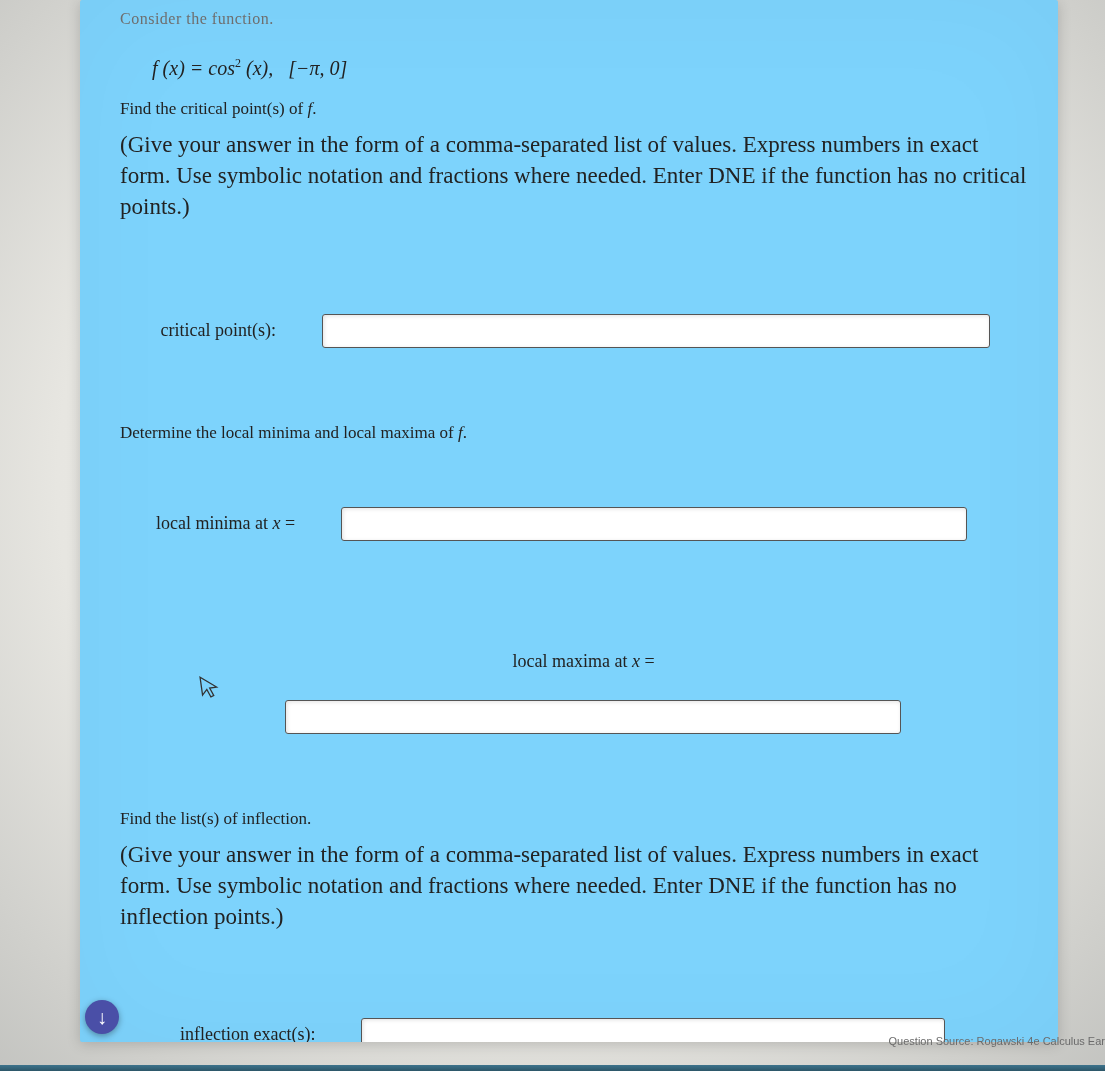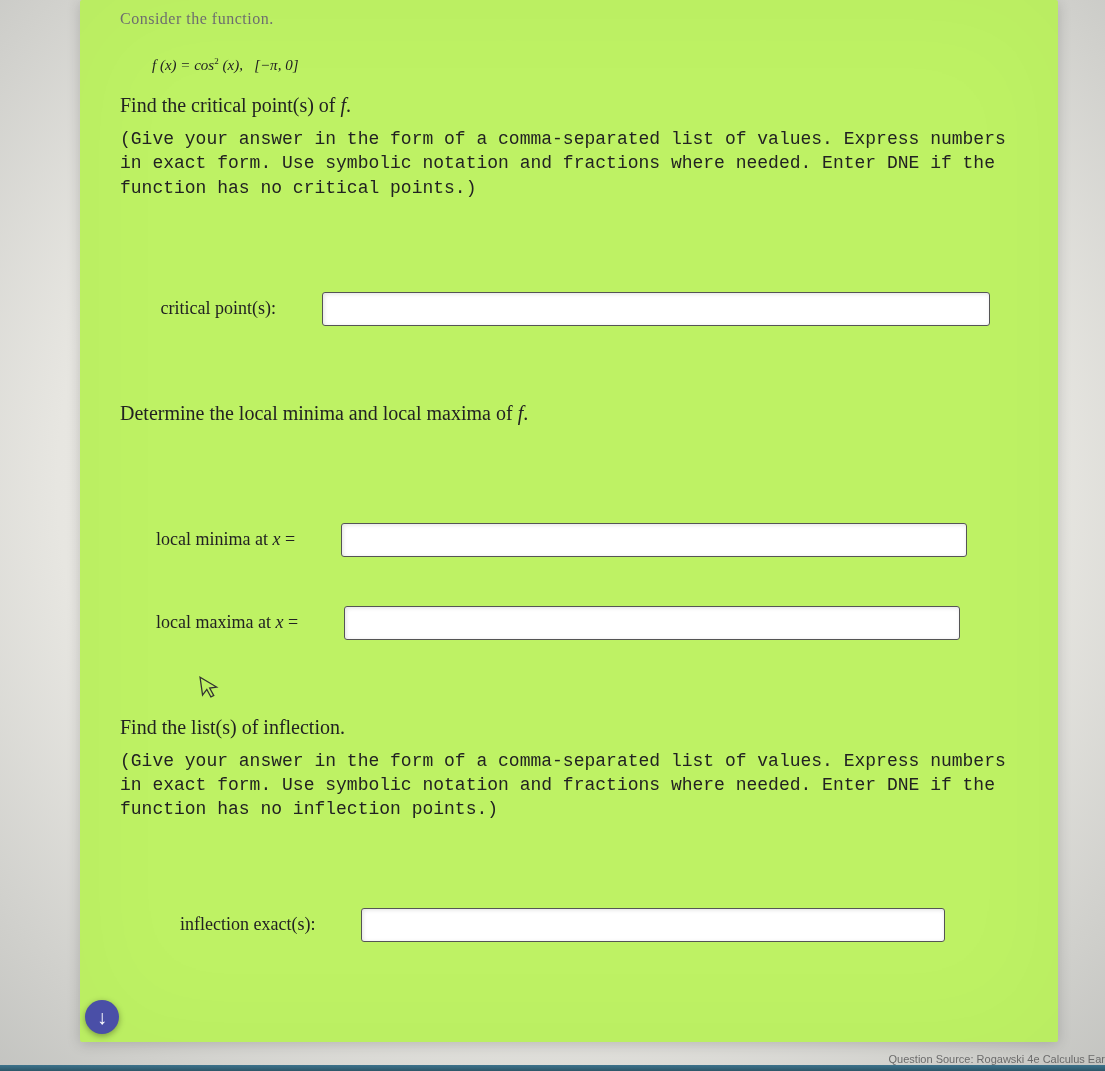--- a/index.html
+++ b/index.html
@@ -7,47 +7,46 @@
     margin: 0; padding: 0;
     width: 1105px; height: 1071px;
     font-family: Georgia, 'Times New Roman', serif;
     background: radial-gradient(ellipse 900px 900px at 50% 45%, #f2f1ed 0%, #e7e6e1 55%, #b9bab7 100%);
     color: #222;
     overflow: hidden;
   }
   .sheet {
     position: absolute;
     left: 80px; top: 0; width: 978px; height: 1042px;
-    background: #bef264;
+    background: #7dd3fc;
     border-radius: 2px;
     box-shadow: 0 2px 14px rgba(0,0,0,0.18), inset 0 0 120px rgba(0,0,0,0.03);
     padding: 0 29px 0 40px;
     overflow: hidden;
   }
   .cutoff {
     font-size: 16px; color: #6e6e6e;
     margin-top: 10px; letter-spacing: 0.5px;
     filter: blur(0.6px);
   }
   .formula {
     margin: 28px 0 18px 32px;
-    font-size: 15px;
+    font-size: 20px;
     font-style: italic;
   }
   .formula sup { font-style: normal; font-size: 0.6em; vertical-align: super; }
   .prompt {
-    font-size: 20px;
+    font-size: 17px;
     margin: 10px 0 8px 0;
     line-height: 1.35;
   }
   .hint {
-    font-size: 18px;
+    font-size: 23px;
     margin: 6px 0 10px 0;
     line-height: 1.35;
-    font-family: Liberation Mono, monospace;
   }
   .fstyle { font-style: italic; font-family: Georgia, serif; }
   .xstyle { font-style: italic; }
   .answer-row {
     display: flex;
     align-items: center;
     margin: 8px 0;
     padding-left: 36px;
     gap: 28px;
   }
@@ -62,21 +61,21 @@
     flex: 0 0 auto;
     height: 34px;
     border: 1px solid #555;
     border-radius: 3px;
     background: #fff;
     font-size: 16px;
     padding: 2px 8px;
     box-shadow: inset 1px 1px 4px rgba(0,0,0,0.12);
   }
   .gap-lg { margin-top: 92px; }
-  .gap-xl { margin-top: 96px; }
+  .gap-xl { margin-top: 62px; }
   .gap-md { margin-top: 74px; }
   .cursor {
     position: absolute;
     left: 200px; top: 674px;
     font-size: 26px; color: #3a3a3a;
     transform: rotate(-8deg);
     font-family: Arial, sans-serif;
   }
   .scroll-btn {
     position: absolute;
@@ -85,21 +84,21 @@
     border-radius: 50%;
     background: #4a4fa7;
     color: #fff;
     display: flex; align-items: center; justify-content: center;
     font-size: 20px; font-weight: bold;
     box-shadow: 0 2px 6px rgba(0,0,0,0.35);
     cursor: pointer;
   }
   .footer-src {
     position: absolute;
-    right: 0; bottom: 6px;
+    right: 0; bottom: 24px;
     font-family: Arial, sans-serif;
     font-size: 11px;
     color: #6b6b6b;
   }
   .bottom-bar {
     position: absolute;
     left: 0; bottom: 0; width: 1105px; height: 6px;
     background: linear-gradient(#3d738c, #2c5668);
   }
 </style>
@@ -120,21 +119,21 @@
     <input type="text" value="" style="width: 668px;">
   </div>
 
   <div class="prompt gap-md">Determine the local minima and local maxima of <span class="fstyle">f</span>.</div>
 
   <div class="answer-row gap-xl">
     <label>local minima at <span class="xstyle">x</span> =</label>
     <input type="text" value="" style="width: 626px;">
   </div>
 
-  <div class="answer-row" style="margin-top:49px;">
+  <div class="answer-row" style="margin-top:110px;flex-direction:column;">
     <label>local maxima at <span class="xstyle">x</span> =</label>
     <input type="text" value="" style="width: 616px;">
   </div>
 
   <div class="prompt gap-md">Find the list(s) of inflection.</div>
   <div class="hint">(Give your answer in the form of a comma-separated list of values. Express numbers in exact form. Use symbolic notation and fractions where needed. Enter DNE if the function has no inflection points.)</div>
 
   <div class="answer-row" style="margin-top:86px; padding-left:60px;">
     <label>inflection exact(s):</label>
     <input type="text" value="" style="width: 584px;">

